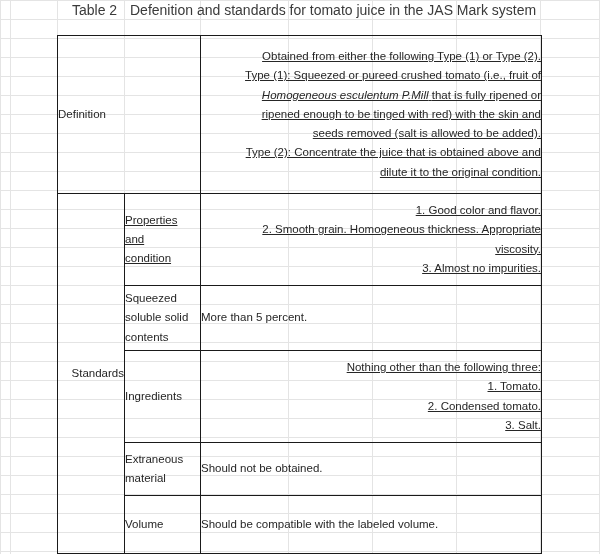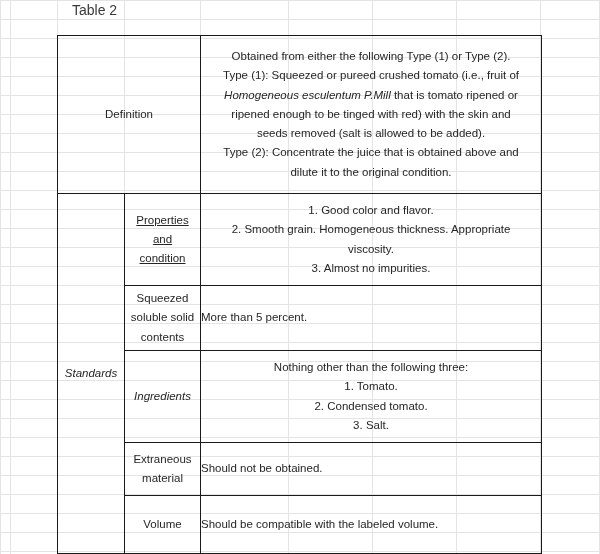--- a/index.html
+++ b/index.html
@@ -75,38 +75,38 @@
     color: #262626;
     padding: 0;
     vertical-align: middle;
     background: transparent;
   }
   .col-a { width: 67px; }
   .col-b { width: 76px; }
   .col-c { width: 341px; }
 
   .lbl-cell {
-    text-align: center;
+    text-align: left;
     padding: 2px 4px;
   }
   .body-cell {
-    text-align: center;
+    text-align: right;
     padding: 3px 0 3px 5px;
     vertical-align: top;
+    text-decoration: underline;
   }
   .body-cell-mid {
     text-align: left;
     padding: 0 0 0 5px;
     vertical-align: middle;
   }
   .standards-cell {
-    text-align: center;
+    text-align: right;
     padding: 0 0 6px 2px;
     vertical-align: bottom;
-    font-style: italic;
   }
   .ital {
     font-style: italic;
   }
   .line { display: block; }
 </style>
 </head>
 <body>
 
 <div id="sheet">
@@ -148,34 +148,35 @@
       <div class="gline-v" style="left: 124px; background: rgb(228, 228, 228);"></div>
       <div class="gline-v" style="left: 200px; background: rgb(228, 228, 228);"></div>
       <div class="gline-v" style="left: 288px; background: rgb(228, 228, 228);"></div>
       <div class="gline-v" style="left: 372px; background: rgb(228, 228, 228);"></div>
       <div class="gline-v" style="left: 456px; background: rgb(228, 228, 228);"></div>
       <div class="gline-v" style="left: 540px; background: rgb(228, 228, 228);"></div>
       <div class="gline-v" style="left: 599px; background: rgb(228, 228, 228);"></div>
     </div>
 
   <div class="sheet-text" id="lbl-table-no">Table 2</div>
+  <div class="sheet-text" id="lbl-table-title">Defenition and standards for tomato juice in the JAS Mark system</div>
 
   <table id="tbl">
     <colgroup>
       <col class="col-a">
         <col class="col-b">
         <col class="col-c">
     </colgroup>
     <tbody>
       <tr>
         <td colspan="2" class="lbl-cell" style="height:157px;">Definition</td>
         <td class="body-cell">
           <span class="line">Obtained from either the following Type (1) or Type (2).</span>
           <span class="line">Type (1): Squeezed or pureed crushed tomato (i.e., fruit of</span>
-          <span class="line"><em class="ital">Homogeneous esculentum P.Mill</em> <span>that is tomato ripened or</span></span>
+          <span class="line"><em class="ital">Homogeneous esculentum P.Mill</em> <span>that is fully ripened or</span></span>
           <span class="line">ripened enough to be tinged with red) with the skin and</span>
           <span class="line">seeds removed (salt is allowed to be added).</span>
           <span class="line">Type (2): Concentrate the juice that is obtained above and</span>
           <span class="line">dilute it to the original condition.</span>
         </td>
       </tr>
 
       <tr>
         <td rowspan="5" class="standards-cell">Standards</td>
         <td class="lbl-cell" style="height:91px;text-decoration:underline;">
@@ -194,21 +195,21 @@
       <tr>
         <td class="lbl-cell" style="height:64px;">
           <span class="line">Squeezed</span>
           <span class="line">soluble solid</span>
           <span class="line">contents</span>
         </td>
         <td class="body-cell-mid">More than 5 percent.</td>
       </tr>
 
       <tr>
-        <td class="lbl-cell" style="height:91px;font-style:italic;">Ingredients</td>
+        <td class="lbl-cell" style="height:91px;">Ingredients</td>
         <td class="body-cell">
           <span class="line">Nothing other than the following three:</span>
           <span class="line">1. Tomato.</span>
           <span class="line">2. Condensed tomato.</span>
           <span class="line">3. Salt.</span>
         </td>
       </tr>
 
       <tr>
         <td class="lbl-cell" style="height:52px;">

